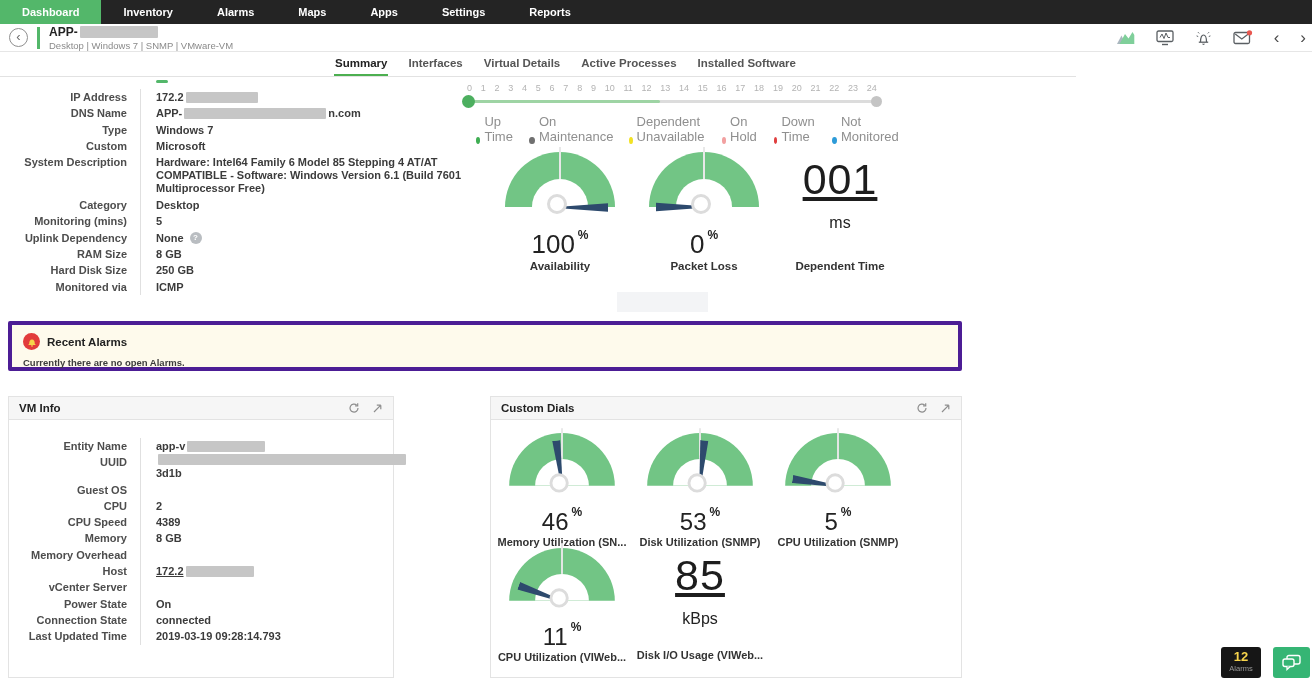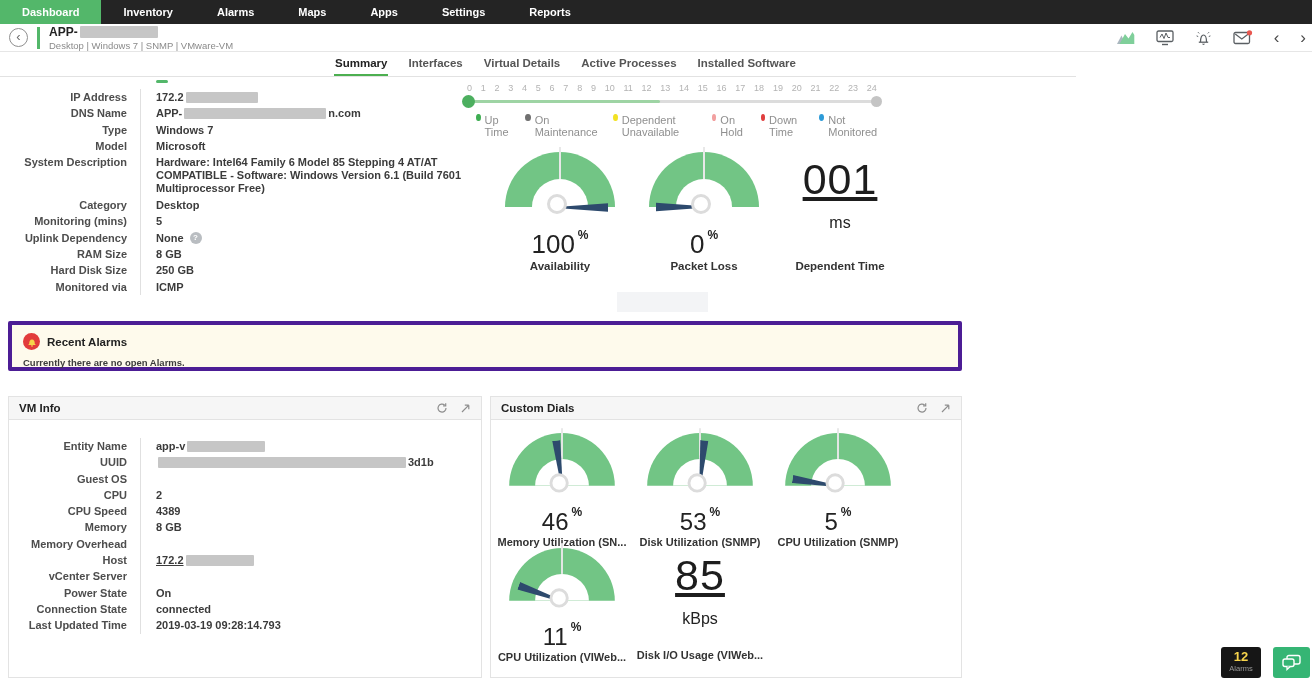--- a/index.html
+++ b/index.html
@@ -47,21 +47,21 @@
   .status-dash { position:absolute; left:156px; top:80px; width:12px; height:3px; border-radius:2px; background:#53b76a; }
 
   
   .timeline { position:absolute; left:465px; top:83px; width:414px; }
   .tl-hours { display:flex; justify-content:space-between; font-size:9px; color:#b3b3b3; padding:0 2px; }
   .tl-track { position:relative; height:3px; background:#dcdcdc; margin-top:7px; border-radius:2px; }
   .tl-fill { position:absolute; left:0; top:0; height:3px; background:#9ed4a4; border-radius:2px; }
   .tl-dot-start { position:absolute; left:-3px; top:-5px; width:13px; height:13px; border-radius:50%; background:#4caf5f; }
   .tl-dot-end { position:absolute; right:-3px; top:-4px; width:11px; height:11px; border-radius:50%; background:#c4c4c4; }
   .tl-legend { display:flex; gap:14px; margin-top:11px; padding-left:11px; }
-  .lg-item { display:flex; align-items:flex-start; gap:4px; font-size:11px; color:#8f8f8f; }
+  .lg-item { display:flex; align-items:flex-end; gap:4px; font-size:13px; color:#8f8f8f; }
   .lg-dot { width:7px; height:7px; border-radius:50%; }
 
   
   .monitor-row { position:absolute; left:488px; top:152px; display:flex; }
   .gauge-cell { width:144px; height:120px; display:flex; flex-direction:column; align-items:center; }
   .bignum-cell { width:128px; height:120px; display:flex; flex-direction:column; align-items:center; }
   .gauge { position:relative; width:110px; height:69px; flex-shrink:0; }
   .gauge-arc { width:110px; height:55px; background:#72c585; border-radius:110px 110px 0 0; position:relative; overflow:hidden; }
   .gauge-arc:after { content:""; position:absolute; left:27px; top:27px; width:56px; height:28px;
     background:#fff; border-radius:56px 56px 0 0; }
@@ -85,21 +85,21 @@
   .ra-title { font-size:11.5px; font-weight:700; color:#222; }
   .ra-msg { font-size:9.5px; font-weight:700; color:#3c3c3c; margin-top:7px; }
 
   
   .panel { position:absolute; background:#fff; border:1px solid #e3e3e3; }
   .panel-head { height:23px; background:#f6f6f6; border-bottom:1px solid #e3e3e3; display:flex;
     align-items:center; padding:0 10px; }
   .panel-title { font-size:11.5px; font-weight:700; color:#222; }
   .panel-actions { margin-left:auto; display:flex; gap:12px; align-items:center; }
   .panel-actions .pic { cursor:pointer; display:flex; }
-  #vm-info-panel { left:8px; top:396px; width:474px; height:282px; }
+  #vm-info-panel { left:8px; top:396px; width:386px; height:282px; }
   #custom-dials-panel { left:490px; top:396px; width:472px; height:282px; }
   #vm-info-panel .kv-list { margin-top:18px; }
   #vm-info-panel .kv-label { width:131px; }
   #vm-info-panel .kv-value { width:320px; }
   .dial-row { display:flex; margin-top:13px; padding-left:2px; }
   .dial-row .gauge-cell, .dial-row .bignum-cell { width:138px; height:113px; }
   .dial-row .gauge { transform:scale(.96); transform-origin:top center; }
   .dial-row .gauge-value { font-size:24px; margin-top:3px; }
   .dial-row .gauge-label { font-size:11px; }
   .dial-row2 { margin-top:2px; }
@@ -196,21 +196,21 @@
           <span>n.com</span>
         </div>
       </div>
       <div class="kv-row">
         <div class="kv-label">Type</div>
         <div class="kv-value">
           <span>Windows 7</span>
         </div>
       </div>
       <div class="kv-row">
-        <div class="kv-label">Model</div>
+        <div class="kv-label">Custom</div>
         <div class="kv-value">
           <span>Microsoft</span>
         </div>
       </div>
       <div class="kv-row multiline">
         <div class="kv-label">System Description</div>
         <div class="kv-value">
           <span>Hardware: Intel64 Family 6 Model 85 Stepping 4 AT/AT COMPATIBLE - Software: Windows Version 6.1 (Build 7601 Multiprocessor Free)</span>
         </div>
       </div>

